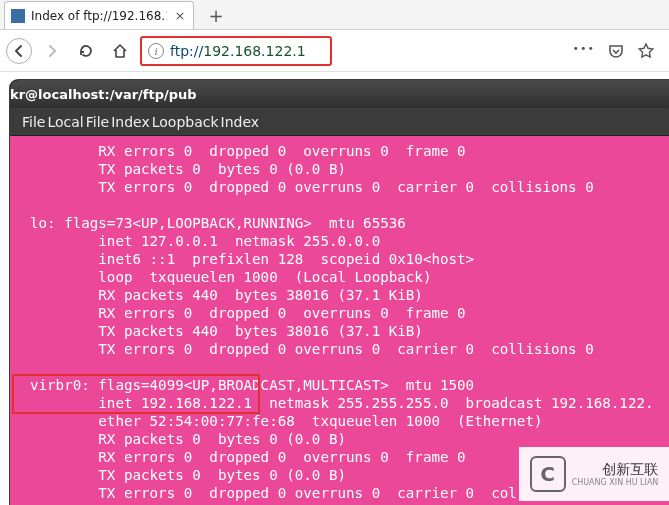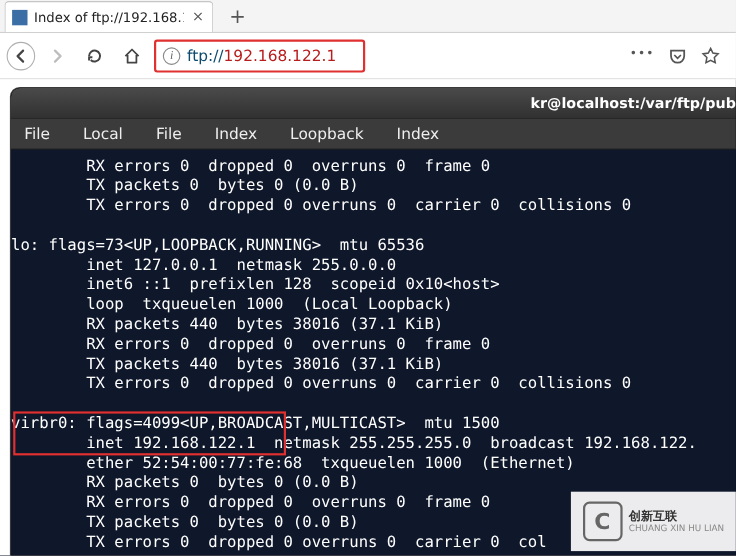--- a/index.html
+++ b/index.html
@@ -92,21 +92,21 @@
     align-items: center;
     padding: 0 6px;
     gap: 6px;
     font-size: 14px;
     color: #777;
   }
   .urlbox .scheme {
     color: #0c4a6e;
   }
   .urlbox .host {
-    color: #b91c1c;
+    color: #14532d;
   }
   .urlbox .info-icon {
     width: 16px; height: 16px;
     border: 1px solid #888;
     border-radius: 50%;
     display: flex; align-items: center; justify-content: center;
     font-size: 11px; color: #666;
     font-family: serif;
     font-style: italic;
   }
@@ -130,42 +130,42 @@
     box-shadow: 0 0 0 1px #3a3a3a;
     overflow: hidden;
   }
   .term-title {
     height: 28px;
     background: linear-gradient(#4a4a4a, #303030);
     color: #fff;
     font-size: 13px;
     display: flex;
     align-items: center;
-    justify-content: flex-end;
+    justify-content: flex-start;
     border-top-left-radius: 8px;
   }
   .menubar {
     height: 28px;
     background: #3b3b3b;
     color: #eee;
     font-size: 14px;
     display: flex;
     align-items: center;
-    gap: 30px;
+    gap: 2px;
     padding: 0 12px;
     border-bottom: 1px solid #222;
   }
   .term-body {
-    background: #0f172a;
+    background: #ec4899;
     color: #fff;
     font-family: "DejaVu Sans Mono", "Liberation Mono", monospace;
     font-size: 14.2px;
     line-height: 18px;
     white-space: pre;
-    padding: 6px 4px 4px 0;
+    padding: 6px 4px 4px 20px;
     position: relative;
   }
 
   
   .term-redbox {
     position: absolute;
     border: 2px solid #e03030;
     pointer-events: none;
   }
 
@@ -285,16 +285,16 @@
         RX errors 0  dropped 0  overruns 0  frame 0
         TX packets 0  bytes 0 (0.0 B)
         TX errors 0  dropped 0 overruns 0  carrier 0  col</div>
 
   <div class="term-redbox" style="left:2px; top:294px; width:248px; height:40px;"></div>
 </div>
 
 <div class="watermark">
   <div class="logo">C</div>
   <div class="wm-text">
-    <span style="font-size:11px;font-weight:bold;">创新互联</span>
+    <span style="font-size:14px;font-weight:normal;text-align:right;">创新互联</span>
     <span style="font-size:8px;color:#888;text-align:right;">CHUANG XIN HU LIAN</span>
   </div>
 </div>
 
 </body></html>

